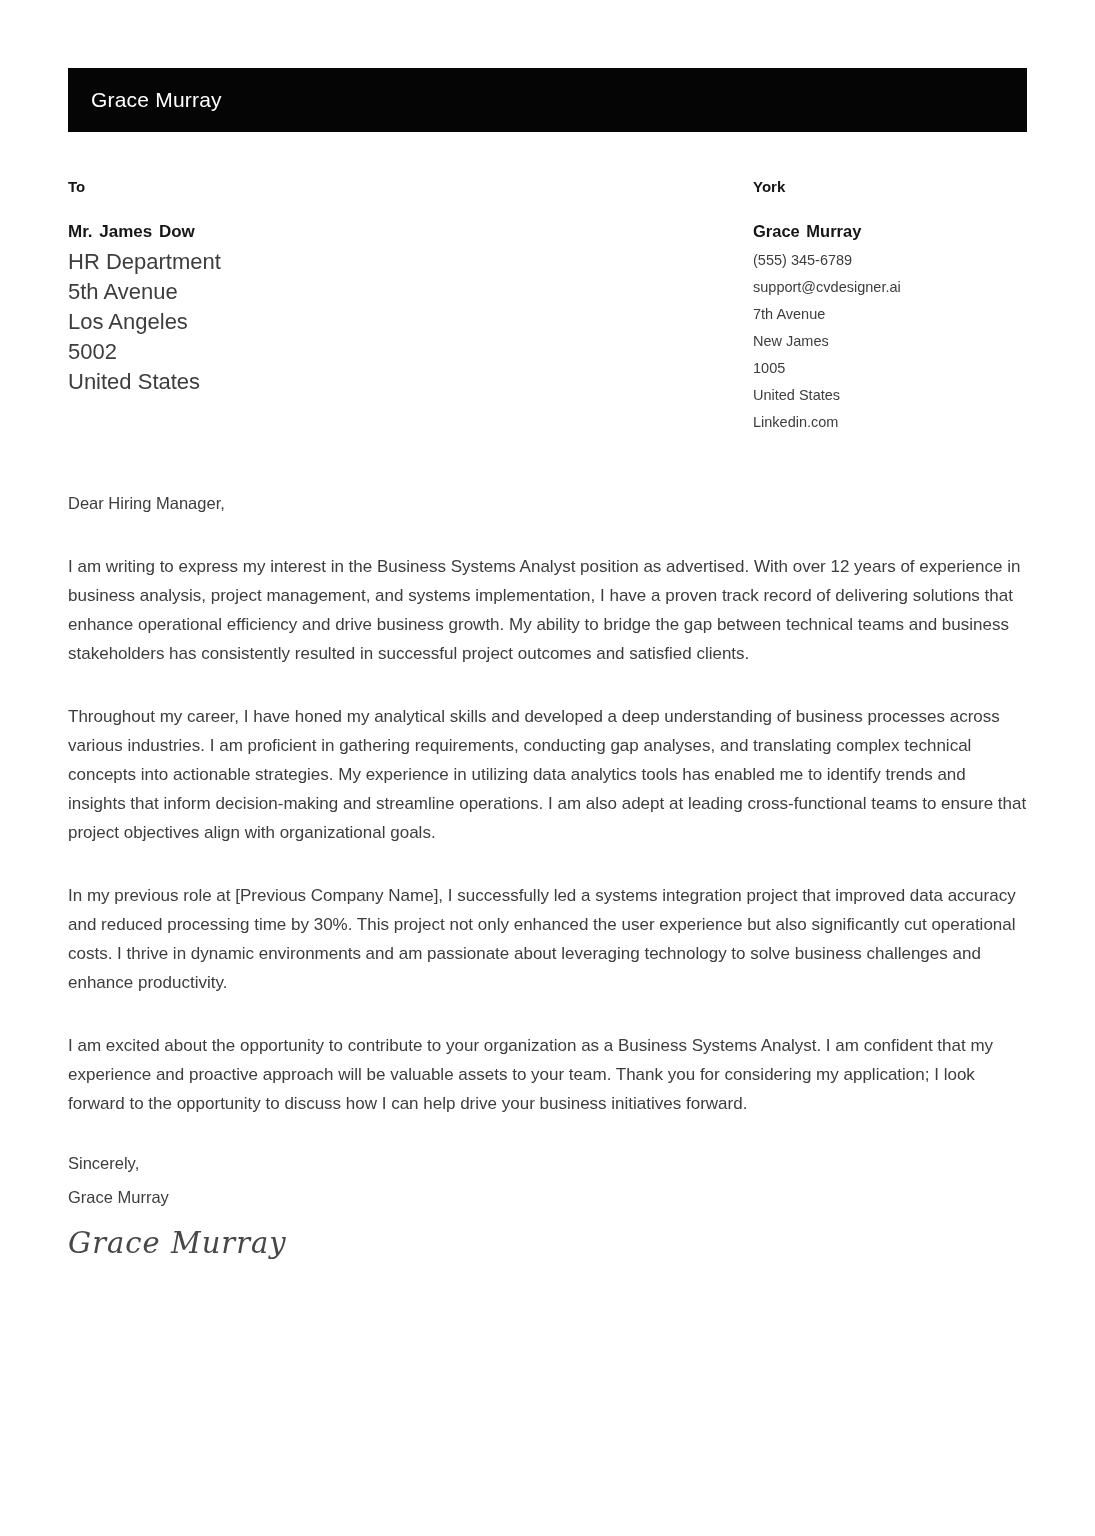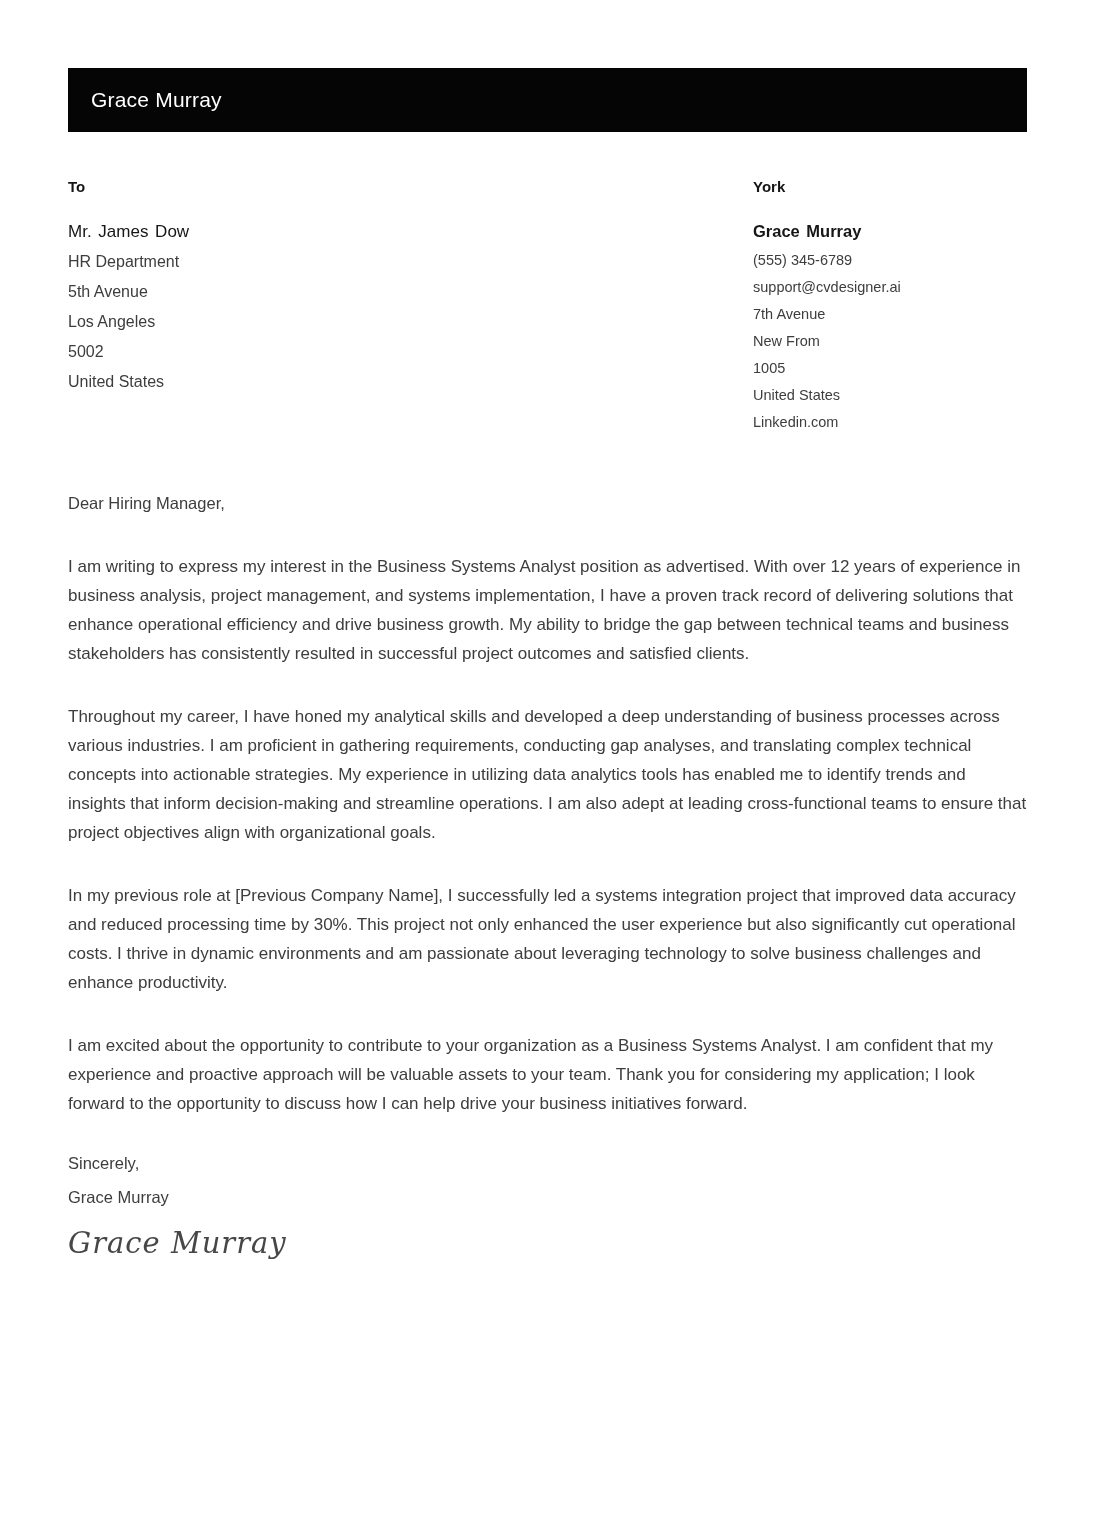--- a/index.html
+++ b/index.html
@@ -40,28 +40,28 @@
   }
   .col-to { width: 430px; }
   .col-from { width: 274px; }
   .addr-label {
     font-size: 15px;
     font-weight: 700;
     color: #161616;
   }
   .addr-name-to {
     font-size: 17px;
-    font-weight: 400;
+    font-weight: 700;
     color: #161616;
     margin-top: 27px;
     margin-bottom: 5px;
     word-spacing: 2px;
   }
   .addr-line-to {
-    font-size: 16px;
+    font-size: 22px;
     line-height: 30px;
     color: #3d3d3d;
   }
   .addr-name-from {
     font-size: 16.5px;
     font-weight: 700;
     color: #161616;
     margin-top: 27px;
     margin-bottom: 6px;
     word-spacing: 2px;
@@ -135,21 +135,21 @@
       <div class="addr-line-to">5002</div>
       <div class="addr-line-to">United States</div>
     </div>
 
     <div class="col-from">
       <div class="addr-label">York</div>
       <div class="addr-name-from">Grace Murray</div>
       <div class="addr-line-from">(555) 345-6789</div>
       <div class="addr-line-from">support@cvdesigner.ai</div>
       <div class="addr-line-from">7th Avenue</div>
-      <div class="addr-line-from">New From</div>
+      <div class="addr-line-from">New James</div>
       <div class="addr-line-from">1005</div>
       <div class="addr-line-from">United States</div>
       <div class="addr-line-from">Linkedin.com</div>
     </div>
 
   </div>
 
 
   <div class="salutation">Dear Hiring Manager,</div>
 

